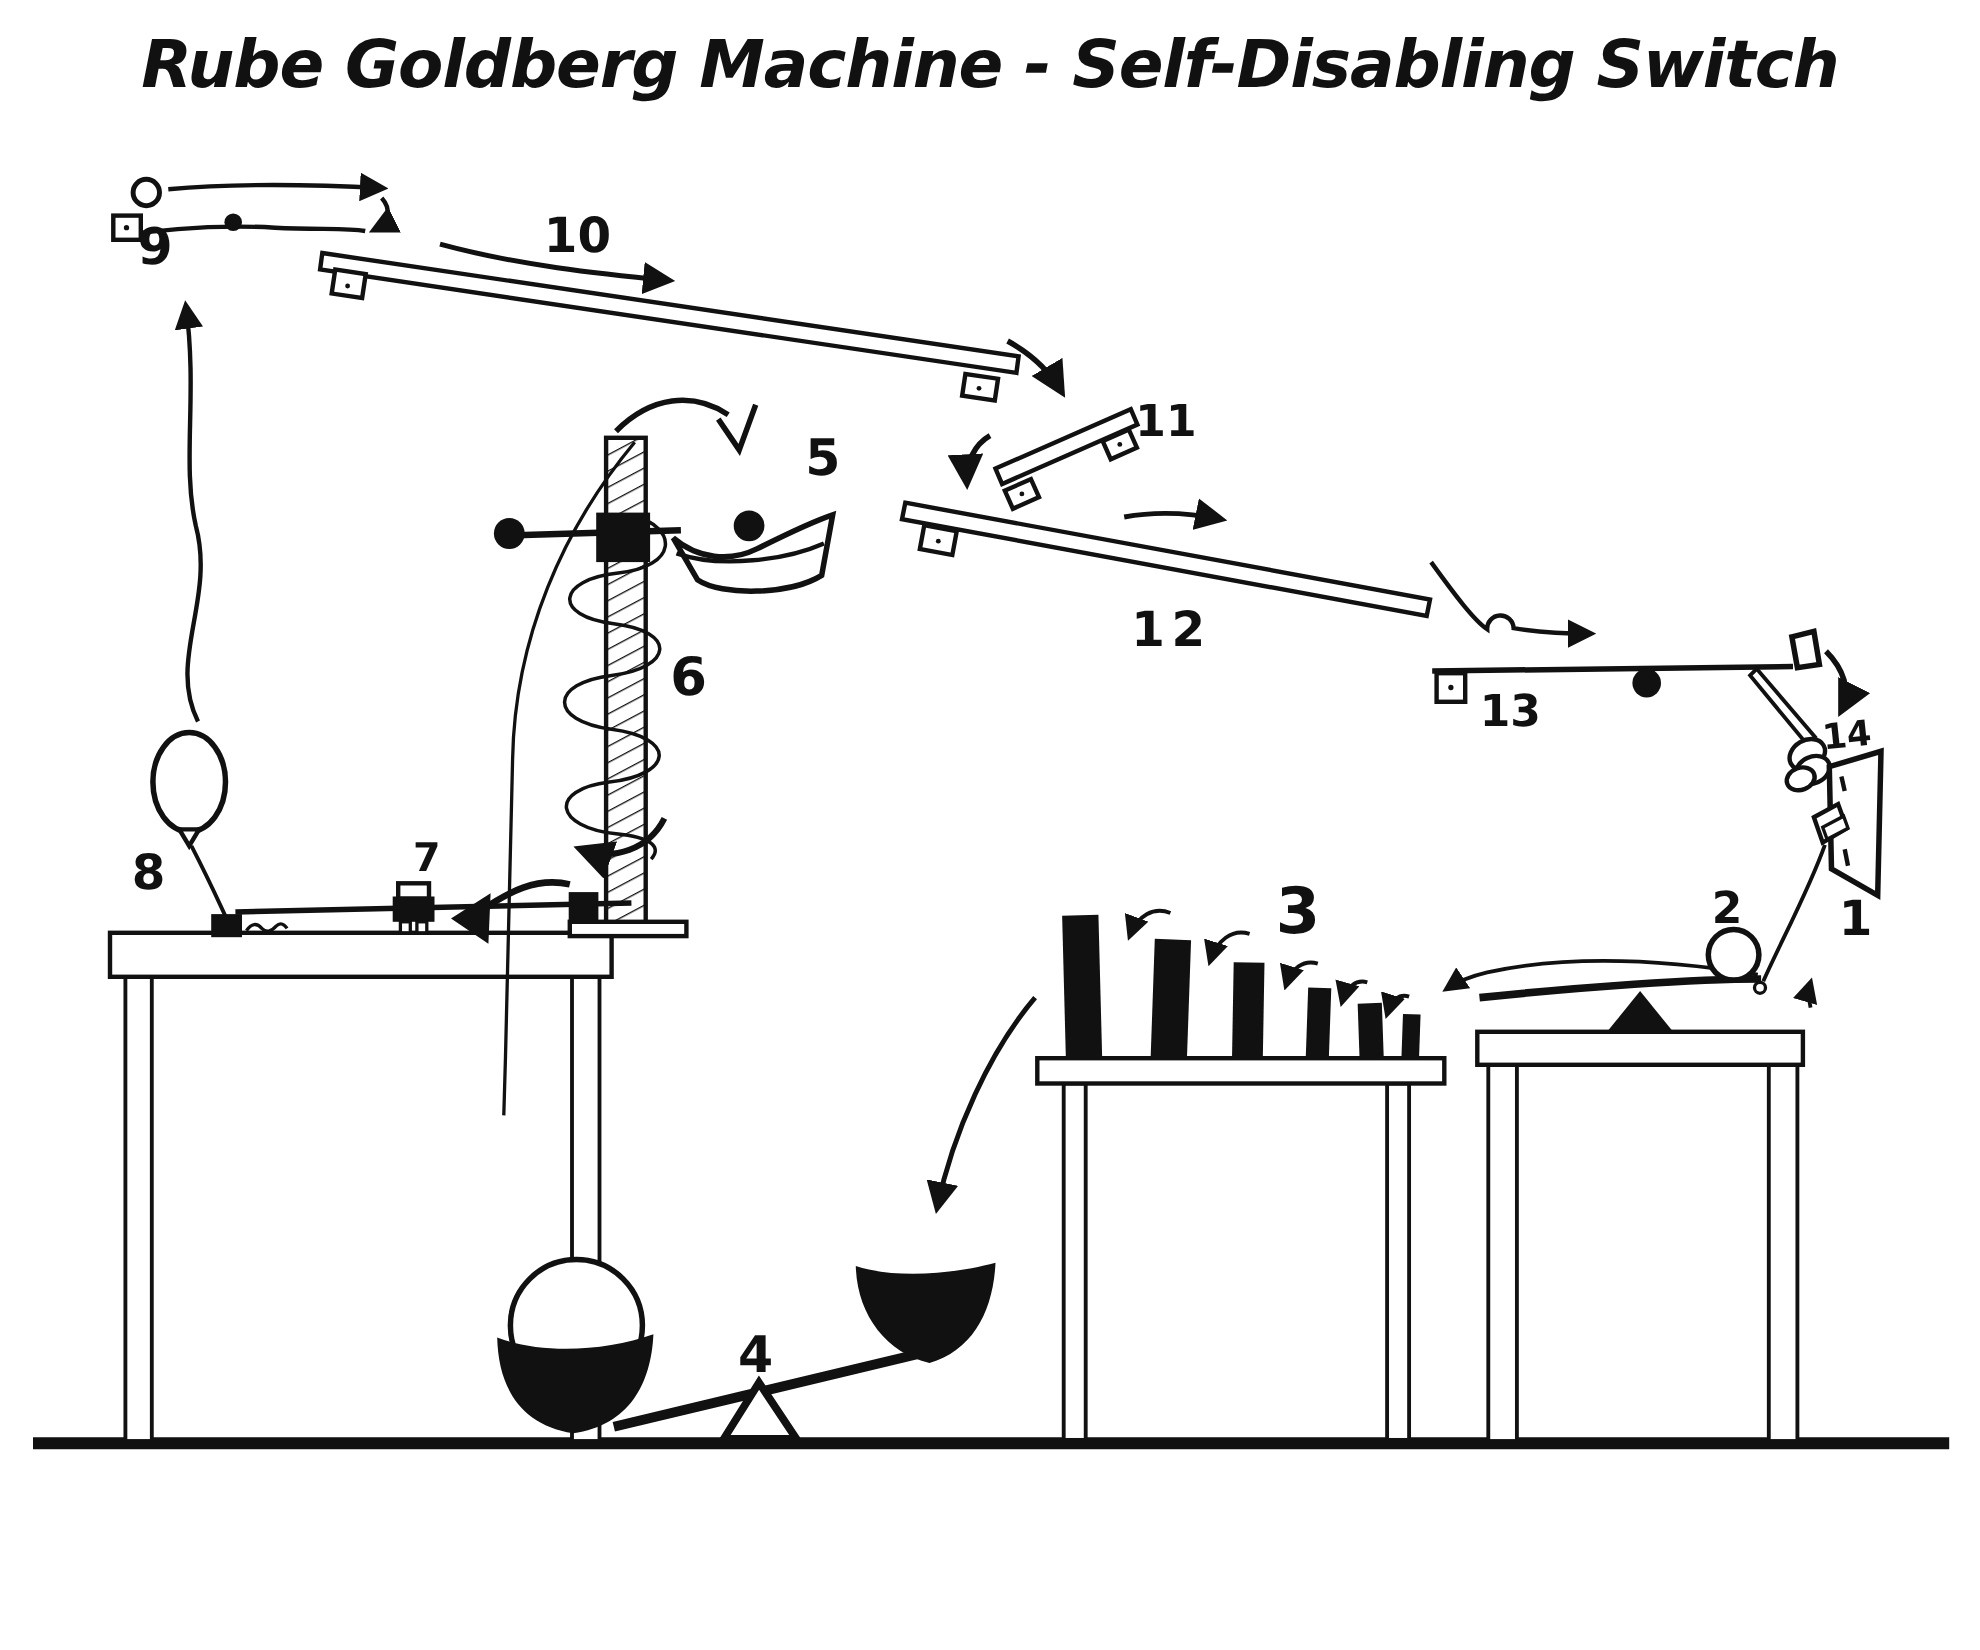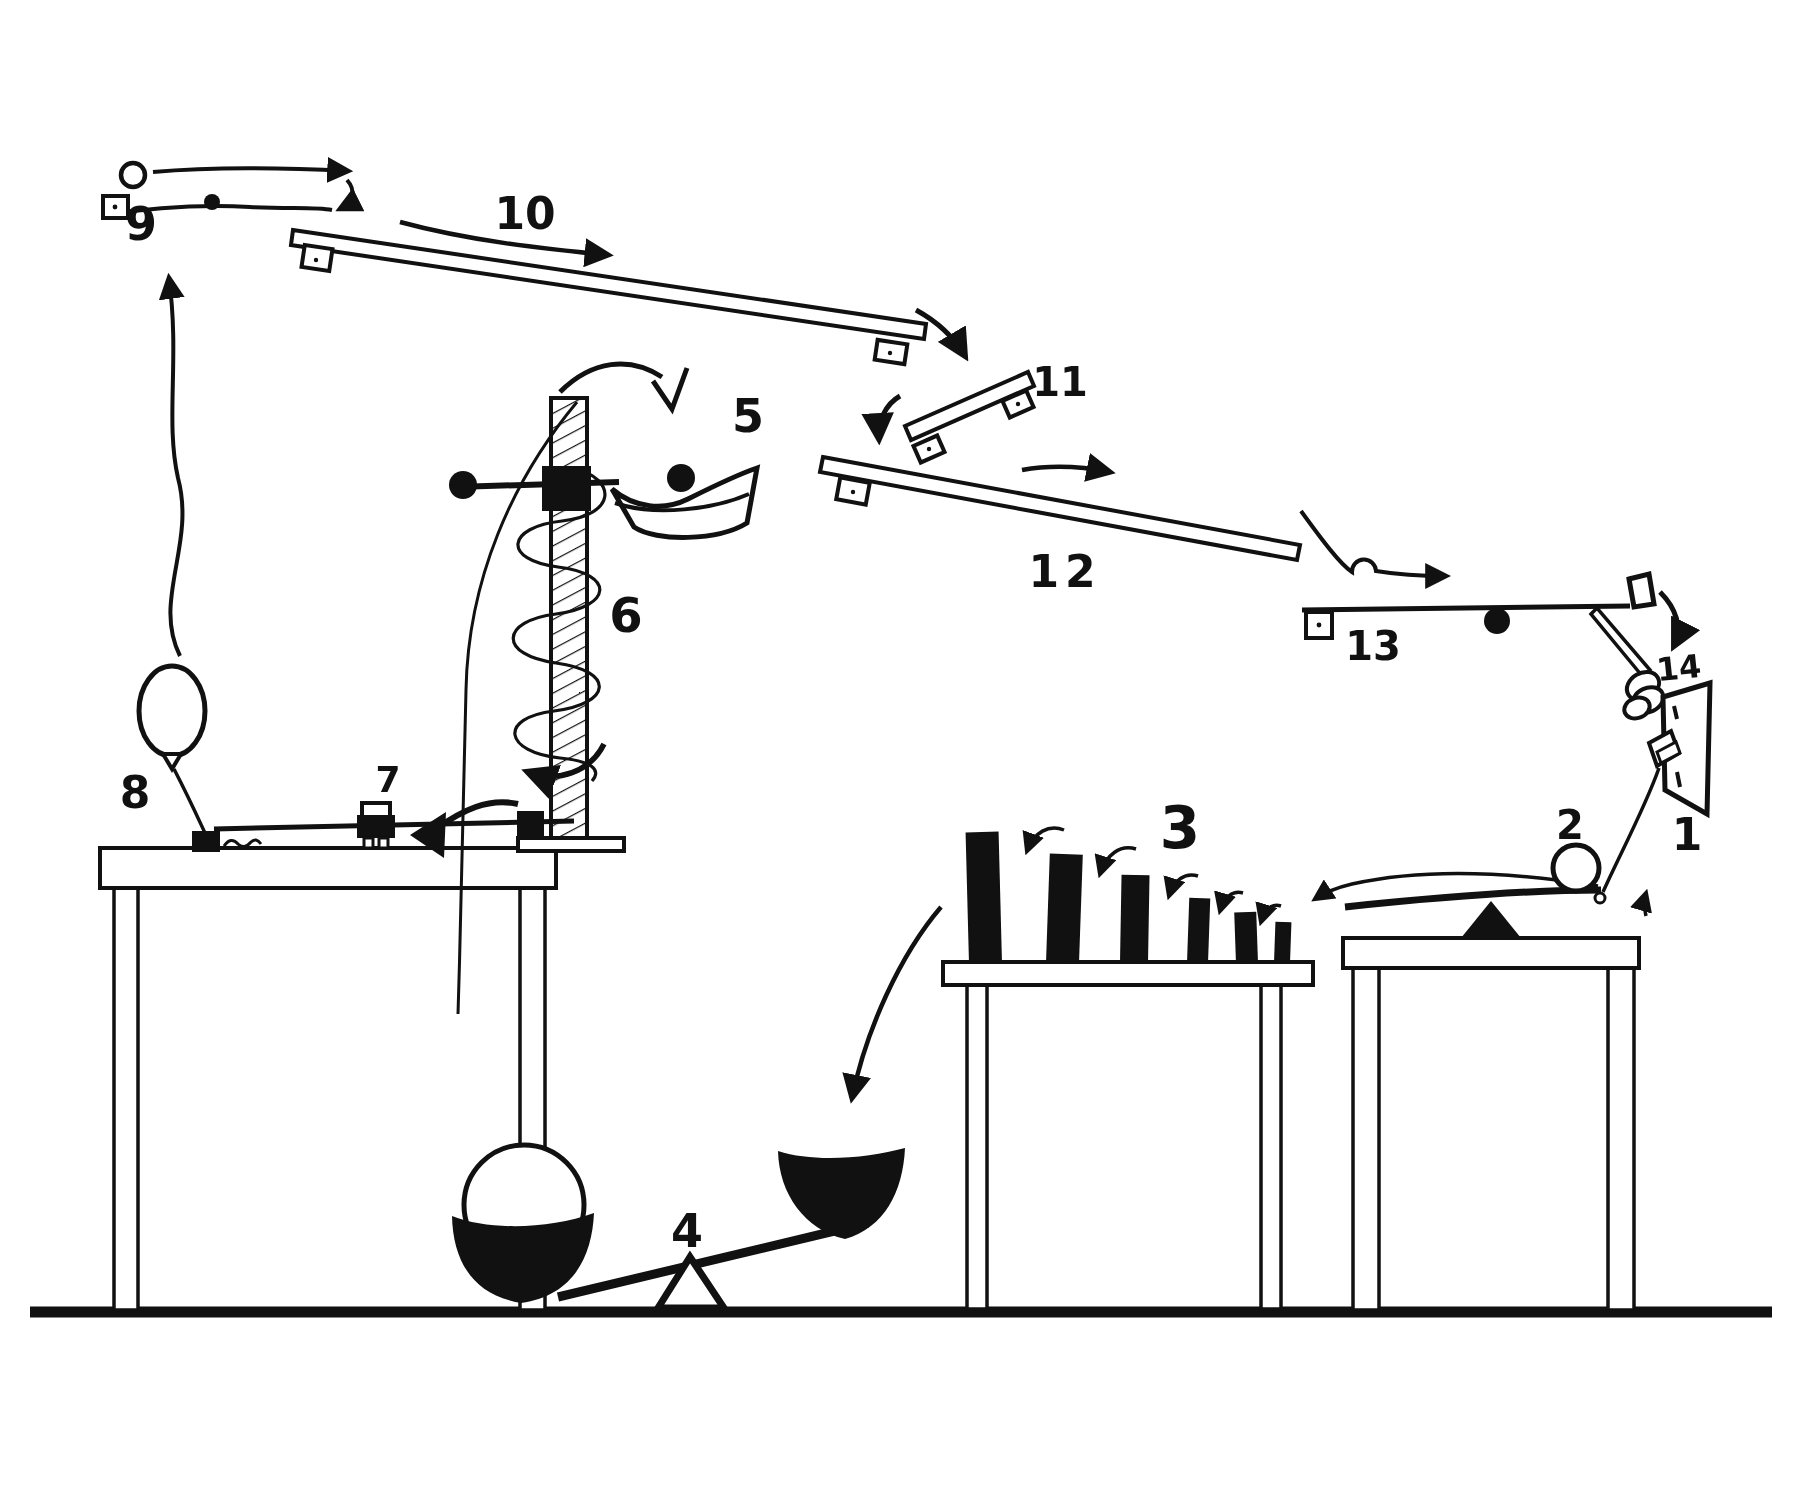--- a/index.html
+++ b/index.html
@@ -8,20 +8,21 @@
   .title{position:absolute;top:24px;left:0;width:100%;text-align:center;margin:0;
          font-family:"DejaVu Sans",sans-serif;font-style:italic;font-weight:800;
          font-size:60px;color:#111;letter-spacing:-1px;}
   svg{position:absolute;top:0;left:0;}
   .num{font-family:"DejaVu Sans",sans-serif;font-weight:700;fill:#111;}
 </style>
 </head>
 <body>
 
 <div class="page">
+  <h1 class="title">Rube Goldberg Machine - Self-Disabling Switch</h1>
 
   <svg width="1800" height="1500" viewBox="0 0 1800 1500">
     <defs>
       <marker id="ah" viewBox="0 0 10 10" refX="8" refY="5" markerWidth="6.5" markerHeight="6.5" orient="auto-start-reverse">
         <path d="M0,0 L10,5 L0,10 z" fill="#111"></path>
       </marker>
       <pattern id="hatch" width="13" height="13" patternUnits="userSpaceOnUse" patternTransform="rotate(62)">
         <line x1="0" y1="0" x2="0" y2="13" stroke="#111" stroke-width="2.4"></line>
       </pattern>
     </defs>

